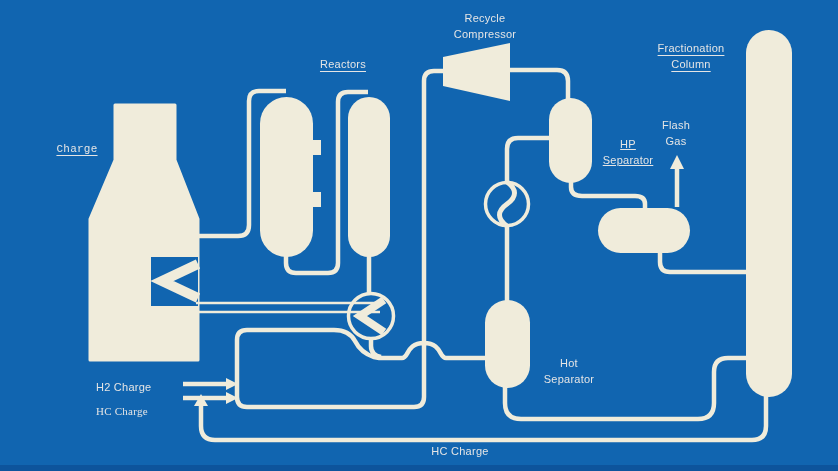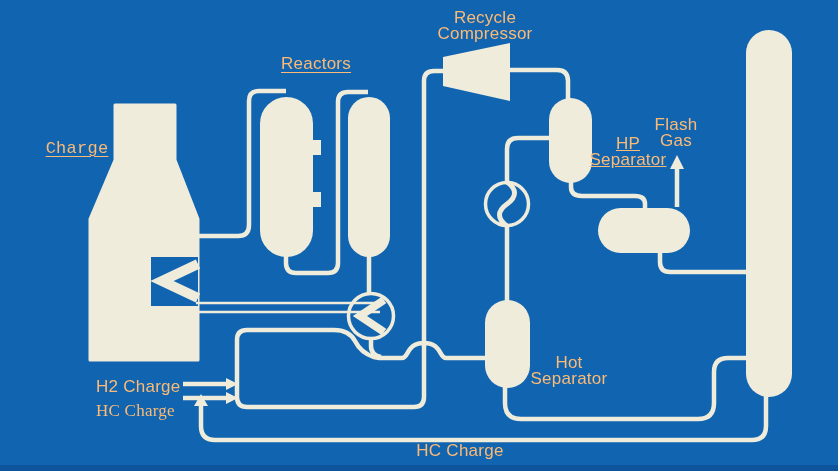--- a/index.html
+++ b/index.html
@@ -3,21 +3,21 @@
 <meta charset="utf-8">
 <style>
   html,body{margin:0;padding:0;background:#0d4f94;}
   #canvas{
     position:relative;width:838px;height:471px;overflow:hidden;
     background:#1165b0;
     font-family:"Liberation Sans", sans-serif;
   }
   #art{position:absolute;left:0;top:0;}
   .lbl{
-    position:absolute;color:#fdba74;font-size:17px;line-height:16px;
+    position:absolute;color:#e5e5e5;font-size:11px;line-height:16px;
     letter-spacing:.25px;text-align:center;white-space:nowrap;
   }
   .lbl.left{text-align:left;}
   .lbl.u span{text-decoration:underline;text-underline-offset:3px;text-decoration-thickness:1.3px;}
   .lbl span{display:block;}
   #bottom-strip{position:absolute;left:0;bottom:0;width:838px;height:6px;background:#0d549c;}
 </style>
 </head>
 <body>
 
@@ -74,30 +74,32 @@
       <polygon points="194,406 208,406 201,394"></polygon>
       <polygon points="226,378 226,390 238,384"></polygon>
       <polygon points="226,392 226,404 238,398"></polygon>
     </g>
   </svg>
 
   <div class="lbl u" style="left:22px;top:141px;width:110px;font-family:Liberation Mono, monospace;">
     <span>Charge</span>
   </div>
 
-  <div class="lbl u" style="left:266px;top:56px;width:100px;">
+  <div class="lbl u" style="left:266px;top:56px;width:100px;text-align:right;">
     <span>Reactors</span>
   </div>
 
   <div class="lbl" style="left:424px;top:10px;width:122px;">
     <span>Recycle</span>
     <span>Compressor</span>
   </div>
 
   <div class="lbl u" style="left:634px;top:40px;width:114px;">
+    <span>Fractionation</span>
+    <span>Column</span>
   </div>
 
   <div class="lbl" style="left:645px;top:117px;width:62px;">
     <span>Flash</span>
     <span>Gas</span>
   </div>
 
   <div class="lbl" style="left:582px;top:136px;width:92px;text-decoration:underline;">
     <span>HP</span>
     <span>Separator</span>

